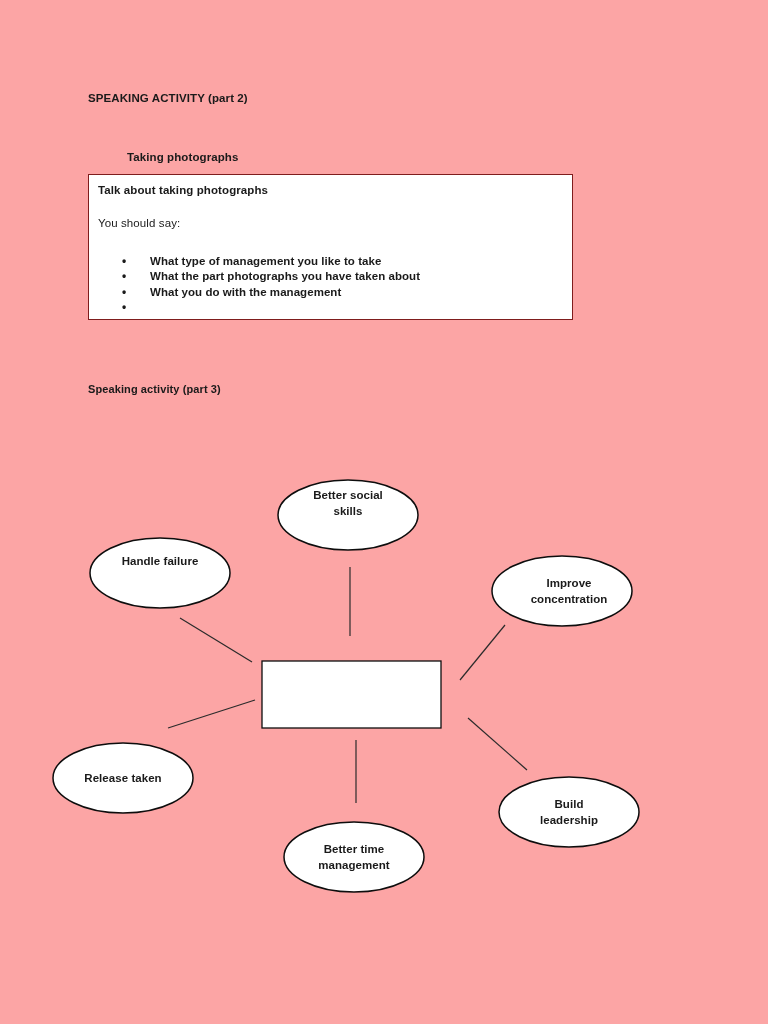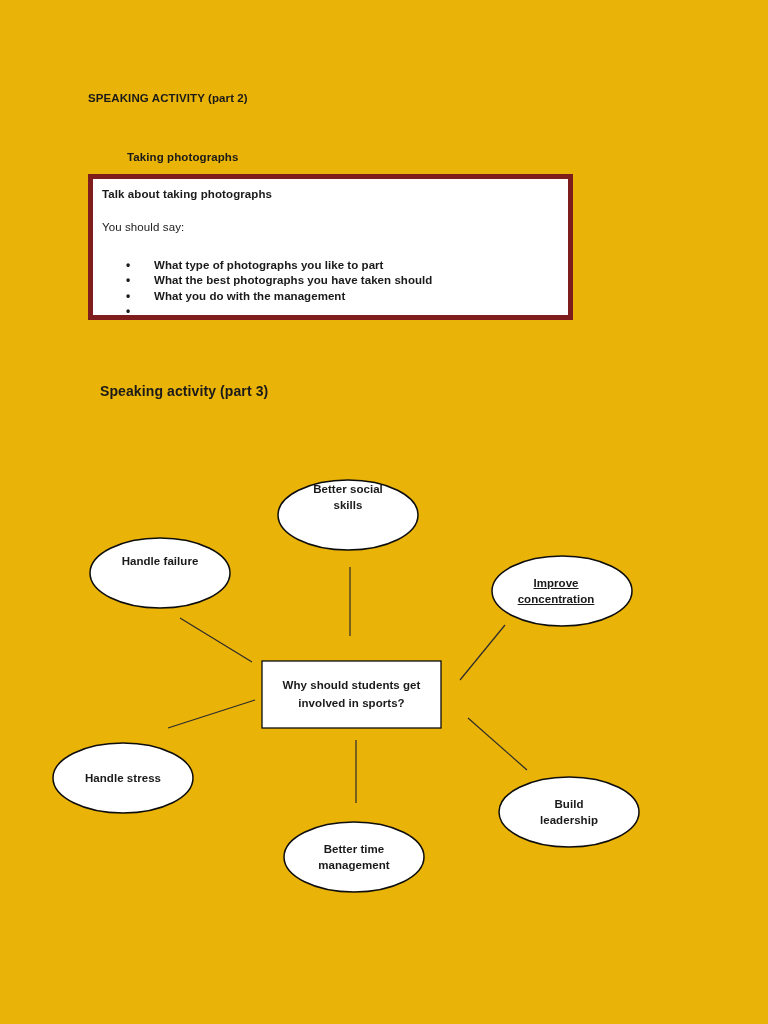--- a/index.html
+++ b/index.html
@@ -14,21 +14,21 @@
     position: relative;
     overflow: hidden;
     font-family: "Liberation Sans", sans-serif;
     color: #1a1a1a;
     -webkit-font-smoothing: antialiased;
   }
 
   .page {
     position: absolute;
     inset: 0;
-    background: #eab308;
+    background: #fca5a5;
   }
 
   
   .heading-part2 {
     position: absolute;
     left: 88px;
     top: 92px;
     font-size: 11.5px;
     font-weight: bold;
     letter-spacing: 0.1px;
@@ -45,21 +45,21 @@
     white-space: nowrap;
     margin-left: 39px;
   }
 
   .task-box {
     position: absolute;
     left: 88px;
     top: 174px;
     width: 485px;
     height: 146px;
-    border: 5px solid #7f1d1d;
+    border: 1px solid #7f1d1d;
     box-sizing: border-box;
     background: #ffffff;
     overflow: hidden;
   }
   .task-box-title {
     position: absolute;
     left: 9px;
     top: 9px;
     font-size: 11.5px;
     font-weight: bold;
@@ -96,23 +96,23 @@
     position: absolute;
     left: 24px;
     top: 0;
     font-size: 12px;
     line-height: 15.4px;
   }
 
   
   .heading-part3 {
     position: absolute;
-    left: 100px;
+    left: 88px;
     top: 383px;
-    font-size: 14px;
+    font-size: 11px;
     font-weight: bold;
     letter-spacing: 0.1px;
     white-space: nowrap;
   }
 
   
   .mindmap {
     position: absolute;
     left: 0;
     top: 440px;
@@ -156,25 +156,25 @@
   <div class="heading-part2">SPEAKING ACTIVITY (part 2)</div>
 
   <div class="heading-topic">Taking photographs</div>
 
   <div class="task-box">
     <div class="task-box-title">Talk about taking photographs</div>
     <div class="task-box-prompt">You should say:</div>
     <ul class="bullet-list">
       <li class="bullet-item">
         <span class="bullet-dot">•</span>
-        <span>What type of photographs you like to part</span>
-      </li>
-      <li class="bullet-item">
-        <span class="bullet-dot">•</span>
-        <span>What the best photographs you have taken should</span>
+        <span>What type of management you like to take</span>
+      </li>
+      <li class="bullet-item">
+        <span class="bullet-dot">•</span>
+        <span>What the part photographs you have taken about</span>
       </li>
       <li class="bullet-item">
         <span class="bullet-dot">•</span>
         <span>What you do with the management</span>
       </li>
       <li class="bullet-item">
         <span class="bullet-dot">•</span>
       </li>
     </ul>
   </div>
@@ -196,32 +196,30 @@
       <rect x="262" y="221" width="179" height="67" fill="#ffffff" stroke="#0d0d0d" stroke-width="1.3"></rect>
 
       <ellipse cx="348" cy="75" rx="70" ry="35" fill="#ffffff" stroke="#0d0d0d" stroke-width="1.5"></ellipse>
       <ellipse cx="160" cy="133" rx="70" ry="35" fill="#ffffff" stroke="#0d0d0d" stroke-width="1.5"></ellipse>
       <ellipse cx="562" cy="151" rx="70" ry="35" fill="#ffffff" stroke="#0d0d0d" stroke-width="1.5"></ellipse>
       <ellipse cx="123" cy="338" rx="70" ry="35" fill="#ffffff" stroke="#0d0d0d" stroke-width="1.5"></ellipse>
       <ellipse cx="569" cy="372" rx="70" ry="35" fill="#ffffff" stroke="#0d0d0d" stroke-width="1.5"></ellipse>
       <ellipse cx="354" cy="417" rx="70" ry="35" fill="#ffffff" stroke="#0d0d0d" stroke-width="1.5"></ellipse>
     </svg>
 
-    <div class="center-label" style="left:262px; top:236px; width:179px;">Why should students get
-involved in sports?</div>
-
-    <div class="node-label" style="left:278px; top:41px; width:140px;">Better social
+
+    <div class="node-label" style="left:278px; top:47px; width:140px;">Better social
 skills</div>
 
     <div class="node-label" style="left:90px; top:113px; width:140px;">Handle failure</div>
 
-    <div class="node-label" style="left:492px; top:135px; width:128px;text-decoration:underline;">Improve
+    <div class="node-label" style="left:505px; top:135px; width:128px;">Improve
 concentration</div>
 
-    <div class="node-label" style="left:53px; top:330px; width:140px;">Handle stress</div>
+    <div class="node-label" style="left:53px; top:330px; width:140px;">Release taken</div>
 
     <div class="node-label" style="left:499px; top:356px; width:140px;">Build
 leadership</div>
 
     <div class="node-label" style="left:284px; top:401px; width:140px;">Better time
 management</div>
   </div>
 
 </div>
 

